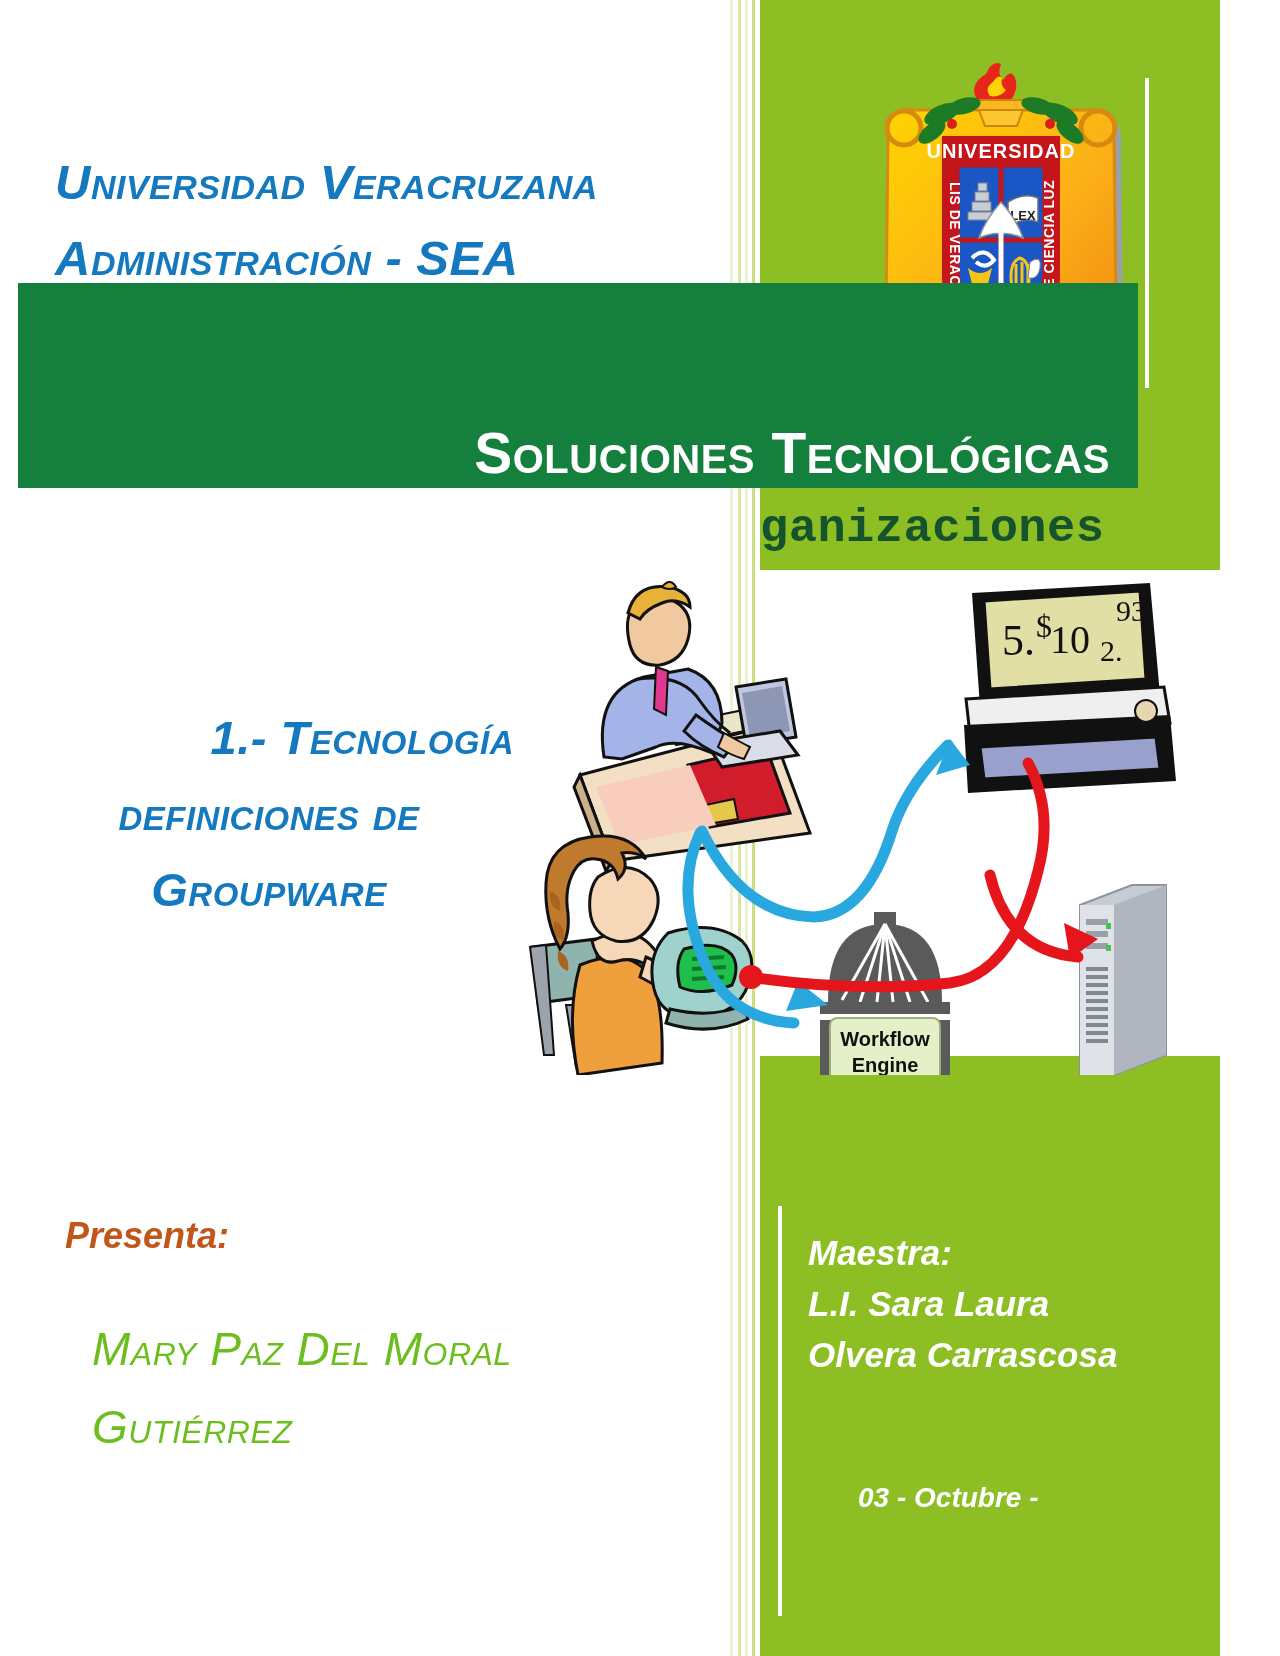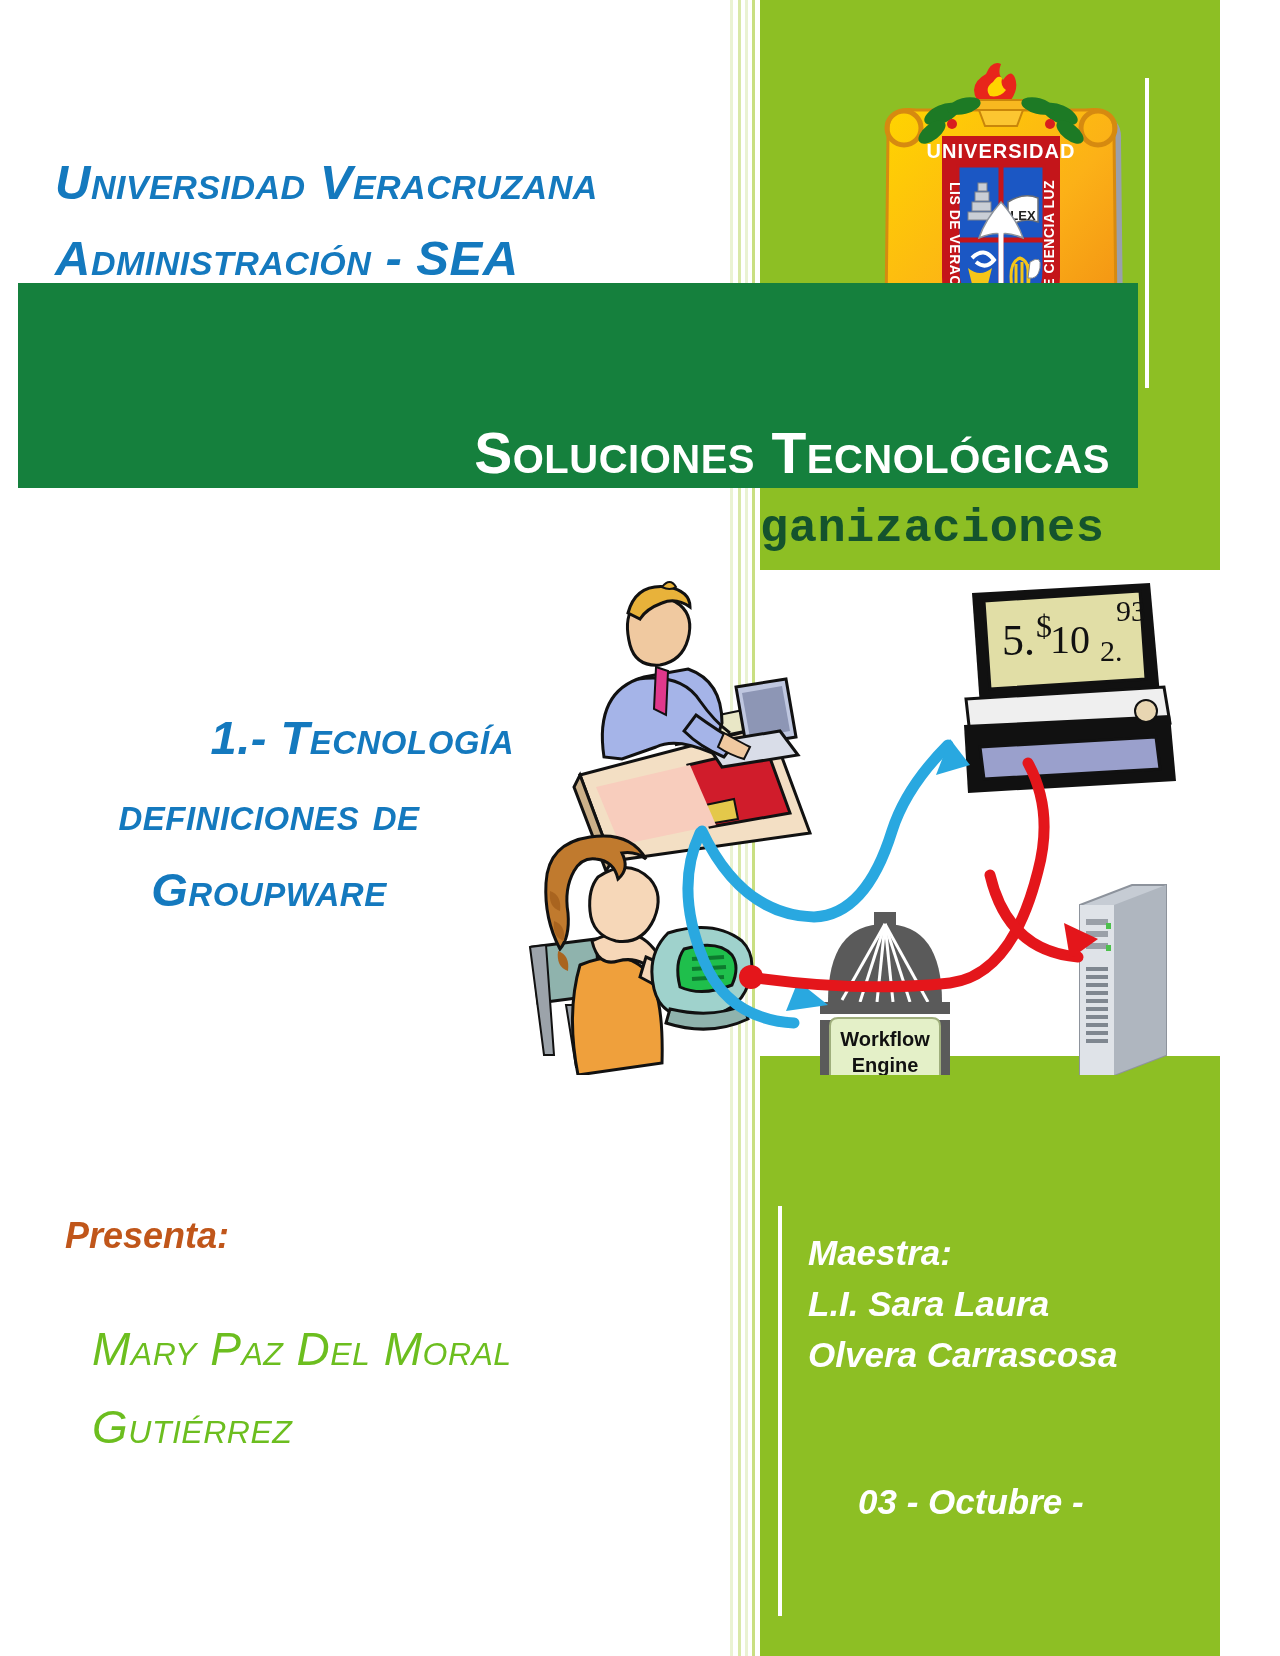--- a/index.html
+++ b/index.html
@@ -93,21 +93,21 @@
 
   
   .teacher {
     position: absolute; left: 808px; top: 1228px; z-index: 6;
     color: #ffffff; font-weight: bold; font-style: italic;
     font-size: 35px; line-height: 1.45; white-space: nowrap;
   }
   .date-line {
     position: absolute; left: 858px; top: 1482px; z-index: 6;
     color: #ffffff; font-weight: bold; font-style: italic;
-    font-size: 35px; white-space: nowrap;
+    font-size: 28px; white-space: nowrap;
   }
 
   
   .crest { position: absolute; left: 846px; top: 62px; width: 310px; height: 320px; z-index: 4; }
   .crest svg { width: 100%; height: 100%; }
 
   
   .clipart { position: absolute; left: 520px; top: 575px; width: 660px; height: 500px; z-index: 7; }
   .clipart svg { width: 100%; height: 100%; }
 </style>

